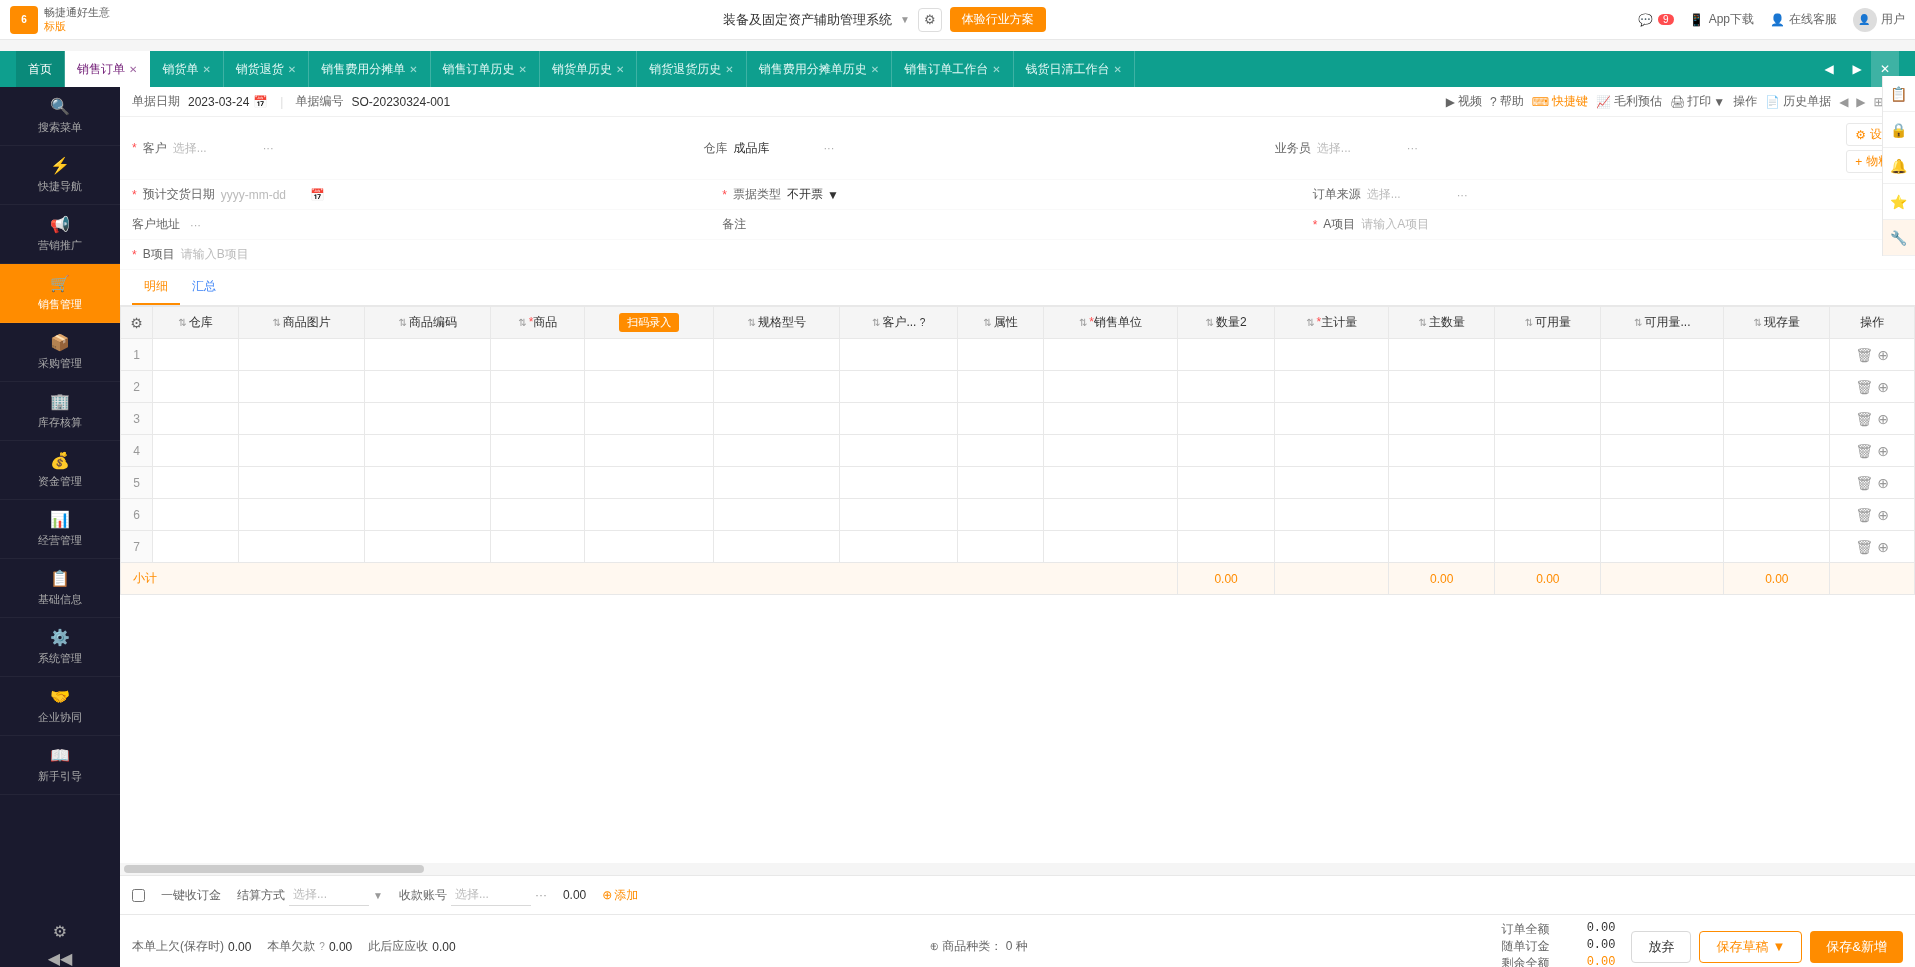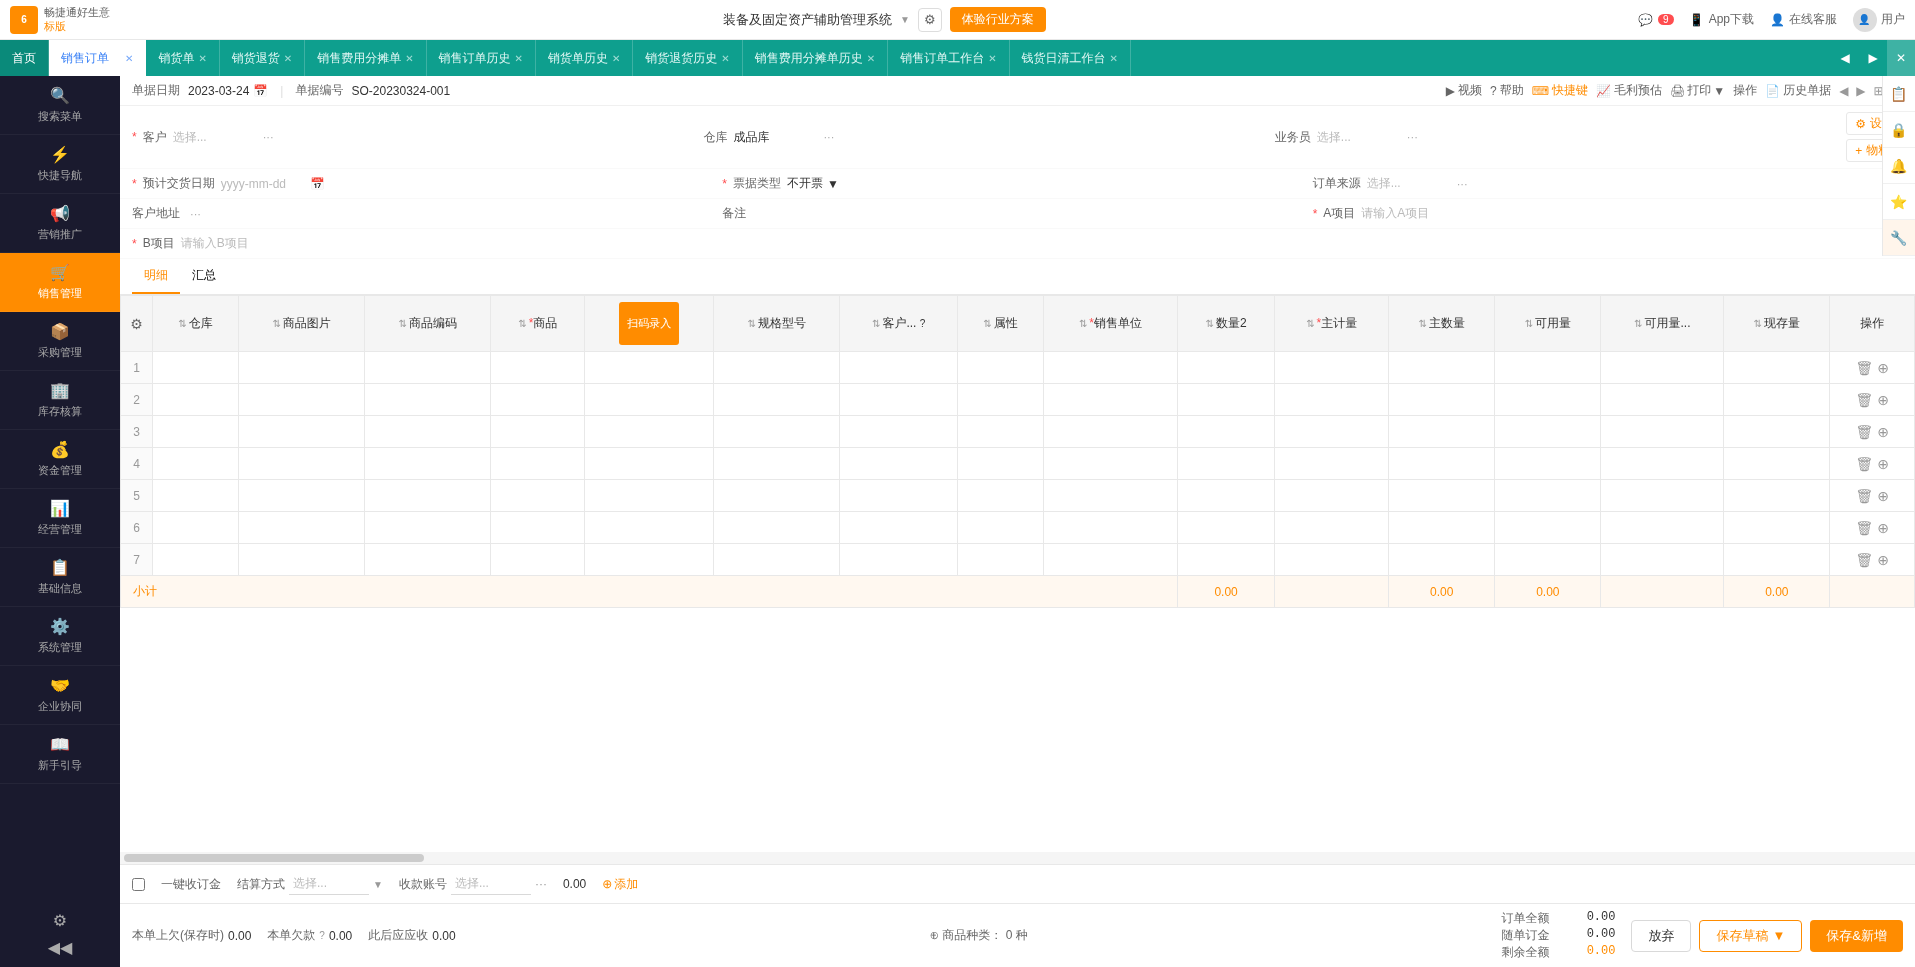--- a/index.html
+++ b/index.html
@@ -13,23 +13,23 @@
     .system-name { flex: 1; display: flex; align-items: center; gap: 8px; color: #333; font-size: 13px; justify-content: center; }
     .system-name .arrow { color: #999; font-size: 10px; }
     .gear-btn { width: 24px; height: 24px; border: 1px solid #ddd; border-radius: 4px; display: flex; align-items: center; justify-content: center; cursor: pointer; color: #666; }
     .industry-btn { background: #ff8c00; color: white; border: none; padding: 4px 12px; border-radius: 4px; cursor: pointer; font-size: 12px; }
     .top-right { display: flex; align-items: center; gap: 16px; margin-left: auto; font-size: 12px; color: #666; }
     .top-right-item { display: flex; align-items: center; gap: 4px; cursor: pointer; }
     .badge { background: #ff4d4f; color: white; border-radius: 10px; padding: 0 4px; font-size: 10px; min-width: 16px; text-align: center; }
     .avatar { width: 24px; height: 24px; background: #ddd; border-radius: 50%; display: flex; align-items: center; justify-content: center; font-size: 10px; }
     
     
-    .nav-tabs { height: 36px; background: #0e9f8e; display: flex; align-items: center; padding: 0 0; overflow: hidden; }
+    .nav-tabs { height: 36px; background: #0e9f8e; display: flex; align-items: center; padding: 0 16px; overflow: hidden; margin-top: 11px; }
     .nav-tab { padding: 0 12px; height: 36px; display: flex; align-items: center; color: #e0f7f4; font-size: 12px; cursor: pointer; white-space: nowrap; border-right: 1px solid rgba(255,255,255,0.2); }
-    .nav-tab.active { background: white; color: #3b82f6; gap: 12px; }
+    .nav-tab.active { background: white; color: #701a75; }
     .nav-tab .close-x { margin-left: 4px; font-size: 10px; opacity: 0.7; }
     .nav-tab-home { background: #0a8a7a; color: white; }
     .nav-arrows { display: flex; align-items: center; margin-left: auto; }
     .nav-arrow-btn { width: 28px; height: 36px; display: flex; align-items: center; justify-content: center; color: white; cursor: pointer; }
     .nav-close-btn { width: 28px; height: 36px; display: flex; align-items: center; justify-content: center; color: white; cursor: pointer; background: rgba(255,255,255,0.2); }
     
     
     .main-layout { display: flex; height: calc(100vh - 76px); }
     
     
@@ -53,31 +53,31 @@
     .separator { color: #ddd; margin: 0 4px; }
     .toolbar-right { margin-left: auto; display: flex; align-items: center; gap: 8px; font-size: 12px; color: #666; }
     .toolbar-btn { display: flex; align-items: center; gap: 3px; cursor: pointer; color: #666; }
     .toolbar-btn.orange { color: #ff8c00; }
     .print-dropdown { display: flex; align-items: center; gap: 2px; cursor: pointer; }
     .form-label { color: #666; font-size: 12px; white-space: nowrap; }
     .required { color: #ff4d4f; }
     
     
     .detail-tabs { display: flex; align-items: center; padding: 0 12px; border-bottom: 1px solid #e8e8e8; background: white; }
-    .detail-tab { padding: 8px 12px; font-size: 12px; cursor: pointer; color: #000000; border-bottom: 2px solid transparent; }
+    .detail-tab { padding: 8px 12px; font-size: 12px; cursor: pointer; color: #3b82f6; border-bottom: 2px solid transparent; }
     .detail-tab.active { color: #ff8c00; border-bottom: 2px solid #ff8c00; font-weight: 500; }
     
     
     .table-container { flex: 1; overflow: auto; background: white; }
     .data-table { width: 100%; border-collapse: collapse; font-size: 12px; }
     .data-table th { background: #f5f5f5; border: 1px solid #e8e8e8; padding: 6px 8px; text-align: center; font-weight: normal; color: #333; white-space: nowrap; position: sticky; top: 0; z-index: 1; }
     .data-table th .sort-icon { color: #999; font-size: 10px; margin-right: 2px; }
     .data-table td { border: 1px solid #e8e8e8; padding: 6px 8px; text-align: center; color: #333; height: 32px; }
     .data-table td.row-num { color: #999; background: #fafafa; }
-    .scan-btn { background: #ff8c00; color: white; border: none; padding: 14px 8px; border-radius: 3px; cursor: pointer; font-size: 11px; }
+    .scan-btn { background: #ff8c00; color: white; border: none; padding: 2px 8px; border-radius: 3px; cursor: pointer; font-size: 11px; }
     .col-icon { width: 32px; background: #fafafa; }
     .settings-icon-cell { font-size: 14px; color: #666; }
     .action-cell { display: flex; align-items: center; gap: 4px; justify-content: center; }
     .action-icon { color: #999; cursor: pointer; font-size: 14px; }
     
     
     .total-row td { background: #fff8f0; font-weight: 500; color: #ff8c00; }
     .total-label { color: #666; font-weight: normal; }
     
     

